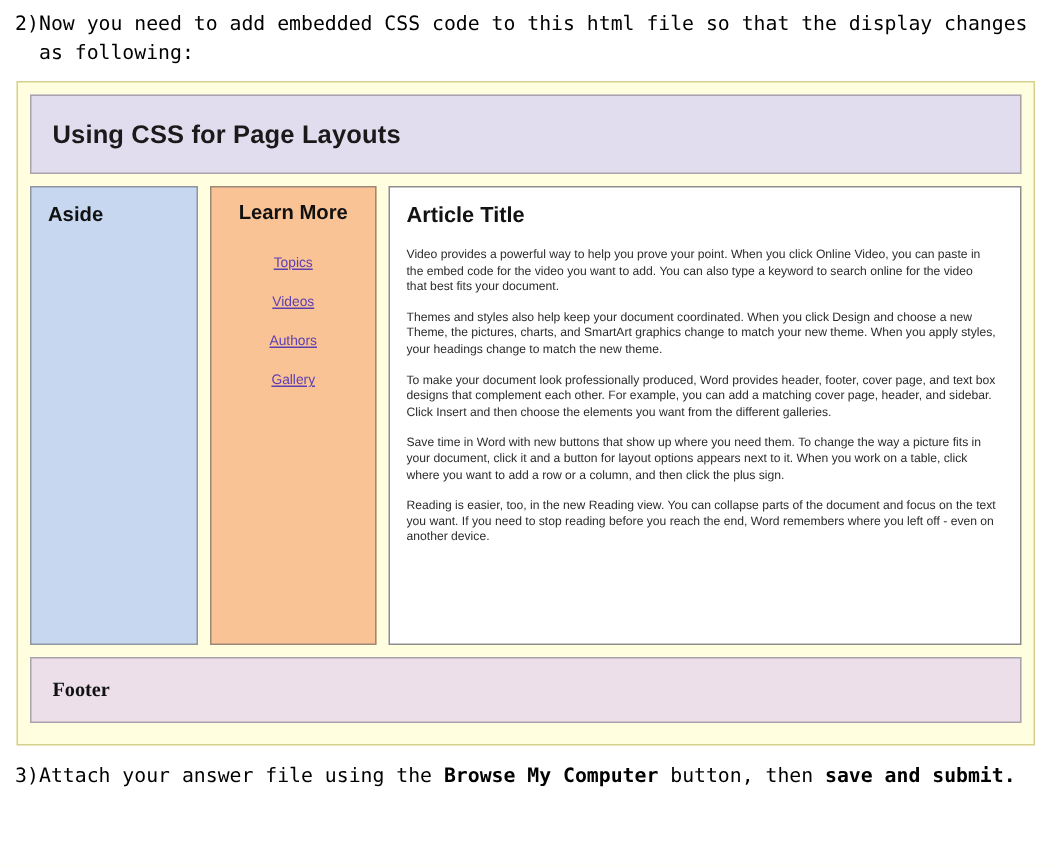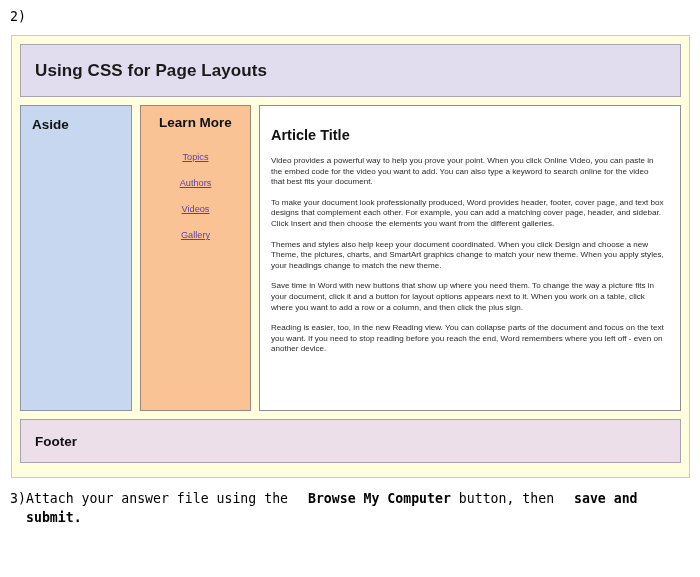--- a/index.html
+++ b/index.html
@@ -34,21 +34,20 @@
     padding-right: 8px;
   }
   #instruction-top {
     padding-top: 7px;
   }
   #instruction-bottom {
     padding-top: 11px;
   }
   .instr-body b {
     font-weight: bold;
-    margin-left: 12px;
   }
 
   
   .layout-demo {
     margin: 9px 10px 0 11px;
     background: #ffffdf;
     border: 1px solid #d6cf8e;
     padding: 8px 8px 8px 8px;
     box-sizing: border-box;
     height: 443px;
@@ -126,21 +125,21 @@
   .demo-article {
     flex: 1 1 auto;
     margin-left: 8px;
     background: #ffffff;
     border: 1px solid #8d8d8d;
     box-sizing: border-box;
     padding: 9px 12px 0 11px;
     overflow: hidden;
   }
   .demo-article h2 {
-    margin: 12px 0 13px 0;
+    margin: 2px 0 13px 0;
     font-size: 14.5px;
     font-weight: bold;
     color: #121212;
   }
   .demo-article p {
     margin: 0 4px 10px 0;
     font-size: 8.1px;
     line-height: 10.6px;
     color: #2b2b2b;
     text-align: left;
@@ -153,56 +152,58 @@
     height: 44px;
     box-sizing: border-box;
     display: flex;
     align-items: center;
     padding-left: 14px;
   }
   .demo-footer .blocklabel {
     font-size: 13.5px;
     font-weight: bold;
     color: #111111;
+    font-family: Liberation Serif, serif;
   }
 </style>
 </head>
 <body>
 
 <div class="instruction" id="instruction-top">
   <span class="instr-num">2)</span>
+  <span class="instr-body">Now you need to add embedded CSS code to this html file so that the display changes as following:</span>
 </div>
 
 <div class="layout-demo">
 
   <div class="demo-header">
     <span class="title">Using CSS for Page Layouts</span>
   </div>
 
   <div class="demo-middle">
 
     <div class="demo-aside">
       <span class="blocklabel">Aside</span>
     </div>
 
     <div class="demo-nav">
       <span class="blocklabel">Learn More</span>
       <ul>
         <li><a>Topics</a></li>
+        <li><a>Videos</a></li>
         <li><a>Authors</a></li>
-        <li><a>Videos</a></li>
         <li><a>Gallery</a></li>
       </ul>
     </div>
 
     <div class="demo-article">
       <h2>Article Title</h2>
       <p>Video provides a powerful way to help you prove your point. When you click Online Video, you can paste in the embed code for the video you want to add. You can also type a keyword to search online for the video that best fits your document.</p>
+      <p>Themes and styles also help keep your document coordinated. When you click Design and choose a new Theme, the pictures, charts, and SmartArt graphics change to match your new theme. When you apply styles, your headings change to match the new theme.</p>
       <p>To make your document look professionally produced, Word provides header, footer, cover page, and text box designs that complement each other. For example, you can add a matching cover page, header, and sidebar. Click Insert and then choose the elements you want from the different galleries.</p>
-      <p>Themes and styles also help keep your document coordinated. When you click Design and choose a new Theme, the pictures, charts, and SmartArt graphics change to match your new theme. When you apply styles, your headings change to match the new theme.</p>
       <p>Save time in Word with new buttons that show up where you need them. To change the way a picture fits in your document, click it and a button for layout options appears next to it. When you work on a table, click where you want to add a row or a column, and then click the plus sign.</p>
       <p>Reading is easier, too, in the new Reading view. You can collapse parts of the document and focus on the text you want. If you need to stop reading before you reach the end, Word remembers where you left off - even on another device.</p>
     </div>
 
   </div>
 
   <div class="demo-footer">
     <span class="blocklabel">Footer</span>
   </div>
 

